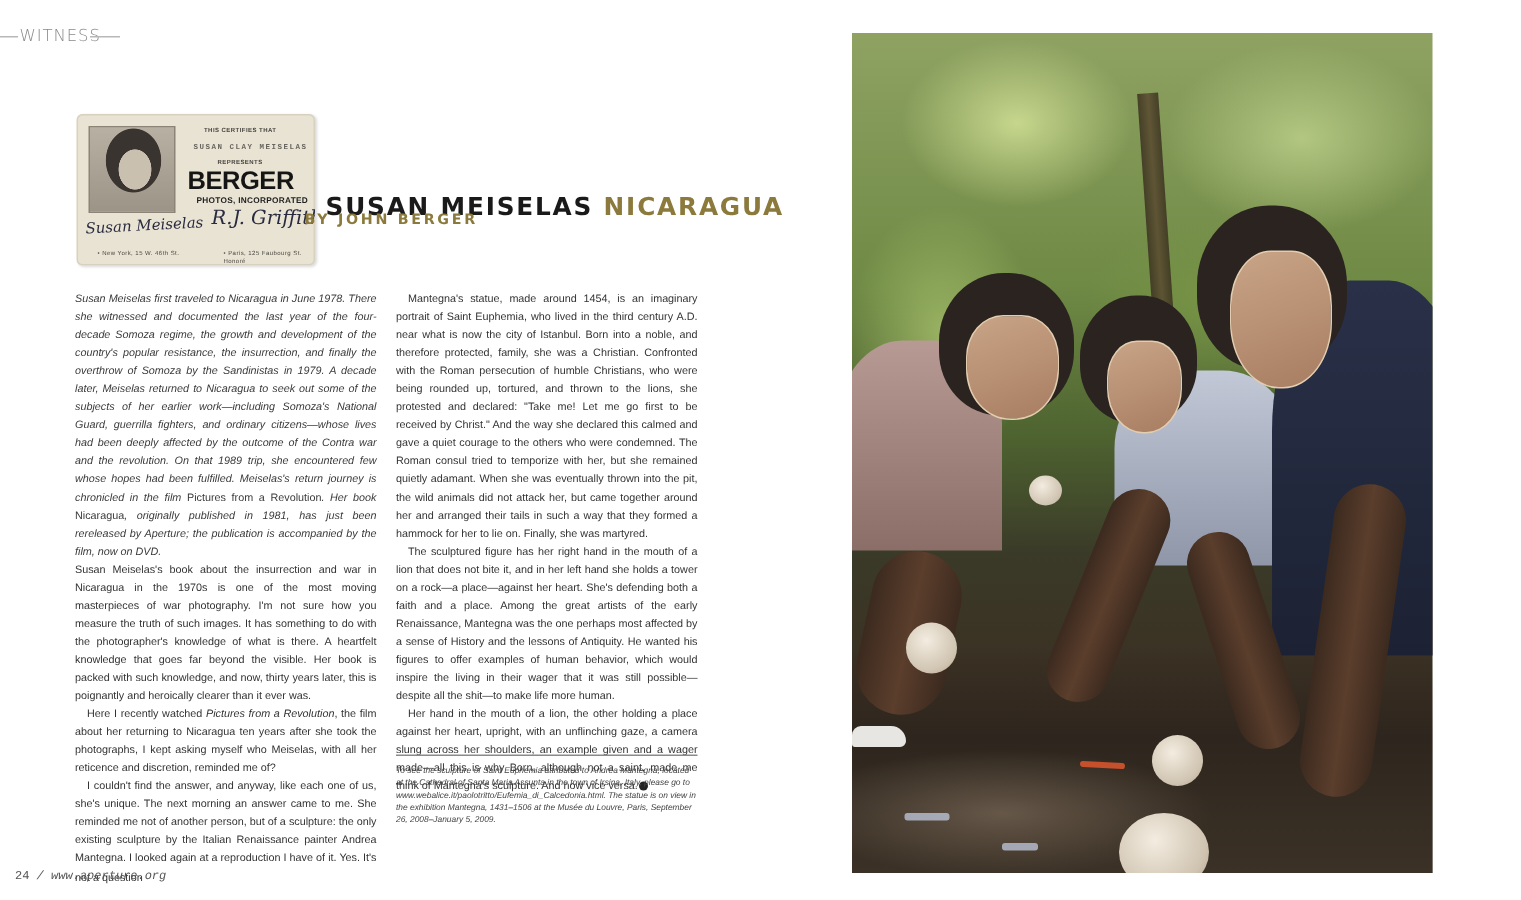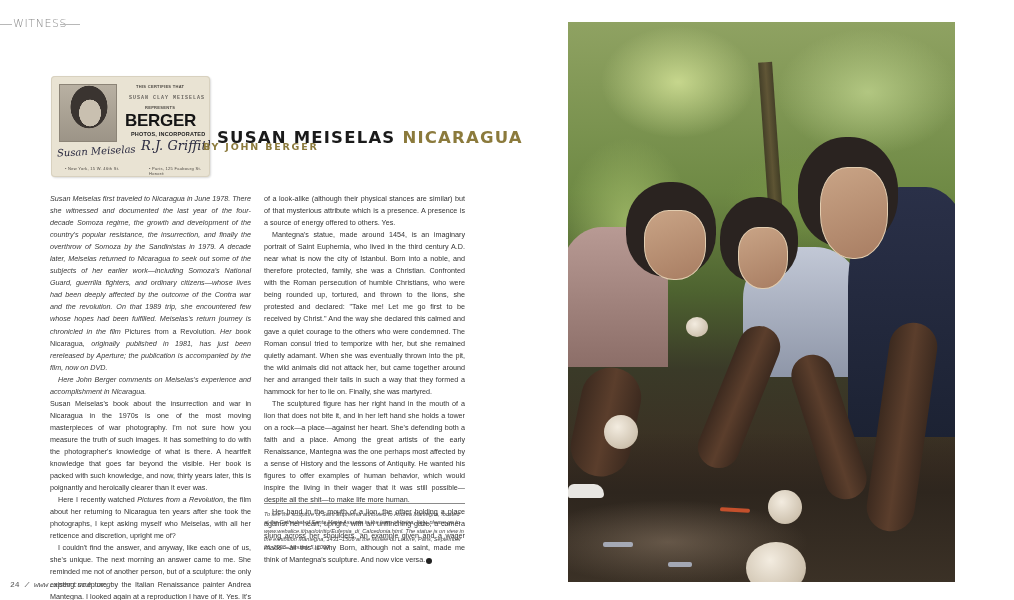--- a/index.html
+++ b/index.html
@@ -96,28 +96,26 @@
 </div>
 
 <h1 class="headline">
   <span class="subject">SUSAN MEISELAS</span>
   <span class="place">NICARAGUA</span>
 </h1>
 <div class="byline">BY JOHN BERGER</div>
 
 <div class="col col-left">
   <p class="intro noindent"><span>Susan Meiselas first traveled to Nicaragua in June 1978. There she witnessed and documented the last year of the four-decade Somoza regime, the growth and development of the country's popular resistance, the insurrection, and finally the overthrow of Somoza by the Sandinistas in 1979. A decade later, Meiselas returned to Nicaragua to seek out some of the subjects of her earlier work—including Somoza's National Guard, guerrilla fighters, and ordinary citizens—whose lives had been deeply affected by the outcome of the Contra war and the revolution. On that 1989 trip, she encountered few whose hopes had been fulfilled. Meiselas's return journey is chronicled in the film </span><span class="roman">Pictures from a Revolution</span><span>. Her book </span><span class="roman">Nicaragua</span><span>, originally published in 1981, has just been rereleased by Aperture; the publication is accompanied by the film, now on DVD.</span></p>
-  <p class="intro">Here John Berger comments on Meiselas's experience and accomplishment in Nicaragua.</p>
   <p class="noindent gap">Susan Meiselas's book about the insurrection and war in Nicaragua in the 1970s is one of the most moving masterpieces of war photography. I'm not sure how you measure the truth of such images. It has something to do with the photographer's knowledge of what is there. A heartfelt knowledge that goes far beyond the visible. Her book is packed with such knowledge, and now, thirty years later, this is poignantly and heroically clearer than it ever was.</p>
-  <p><span>Here I recently watched </span><em>Pictures from a Revolution</em><span>, the film about her returning to Nicaragua ten years after she took the photographs, I kept asking myself who Meiselas, with all her reticence and discretion, upright me of?</span></p>
+  <p><span>Here I recently watched </span><em>Pictures from a Revolution</em><span>, the film about her returning to Nicaragua ten years after she took the photographs, I kept asking myself who Meiselas, with all her reticence and discretion, reminded me of?</span></p>
   <p>I couldn't find the answer, and anyway, like each one of us, she's unique. The next morning an answer came to me. She reminded me not of another person, but of a sculpture: the only existing sculpture by the Italian Renaissance painter Andrea Mantegna. I looked again at a reproduction I have of it. Yes. It's not a question</p>
 </div>
 
 <div class="col col-right">
-  <p class="noindent">of a look-alike (although their physical stances are similar) but of that mysterious attribute which is a presence. A presence is a source of energy offered to others. Yes.</p>
   <p>Mantegna's statue, made around 1454, is an imaginary portrait of Saint Euphemia, who lived in the third century A.D. near what is now the city of Istanbul. Born into a noble, and therefore protected, family, she was a Christian. Confronted with the Roman persecution of humble Christians, who were being rounded up, tortured, and thrown to the lions, she protested and declared: "Take me! Let me go first to be received by Christ." And the way she declared this calmed and gave a quiet courage to the others who were condemned. The Roman consul tried to temporize with her, but she remained quietly adamant. When she was eventually thrown into the pit, the wild animals did not attack her, but came together around her and arranged their tails in such a way that they formed a hammock for her to lie on. Finally, she was martyred.</p>
   <p>The sculptured figure has her right hand in the mouth of a lion that does not bite it, and in her left hand she holds a tower on a rock—a place—against her heart. She's defending both a faith and a place. Among the great artists of the early Renaissance, Mantegna was the one perhaps most affected by a sense of History and the lessons of Antiquity. He wanted his figures to offer examples of human behavior, which would inspire the living in their wager that it was still possible—despite all the shit—to make life more human.</p>
   <p><span>Her hand in the mouth of a lion, the other holding a place against her heart, upright, with an unflinching gaze, a camera slung across her shoulders, an example given and a wager made—all this is why Born, although not a saint, made me think of Mantegna's sculpture. And now vice versa.</span><span class="end-mark"></span></p>
 </div>
 
 <div class="note-rule"></div>
 <p class="note">To see the sculpture of Saint Euphemia attributed to Andrea Mantegna, located at the Cathedral of Santa Maria Assunta in the town of Irsina, Italy, please go to www.webalice.it/paolotritto/Eufemia_di_Calcedonia.html. The statue is on view in the exhibition Mantegna, 1431–1506 at the Musée du Louvre, Paris, September 26, 2008–January 5, 2009.</p>
 
 <div class="folio">
   <span class="num">24</span><span> / </span><span>www.aperture.org</span>

